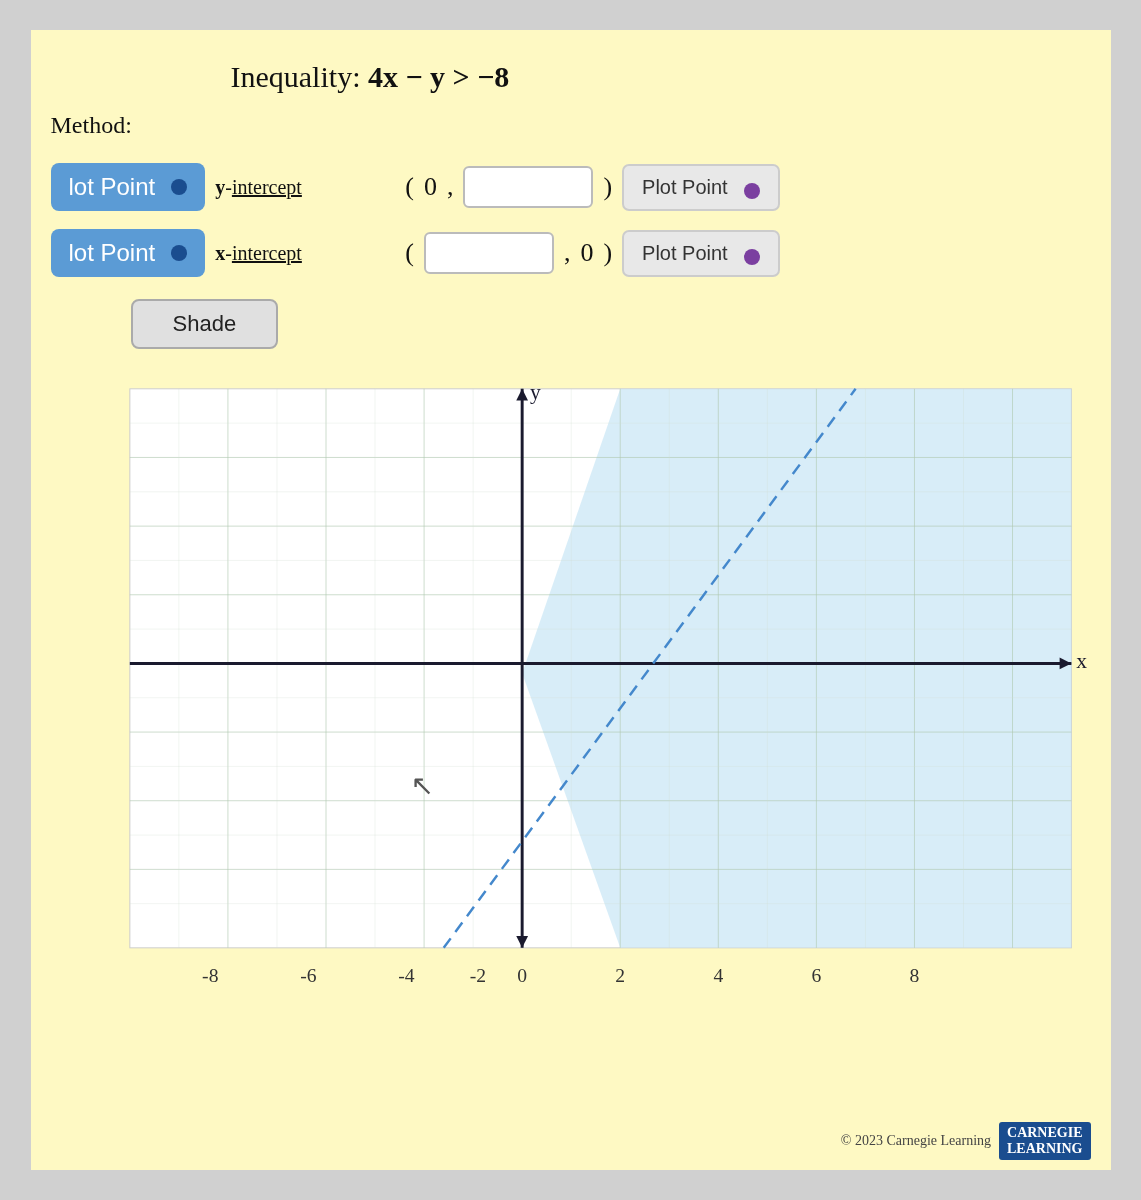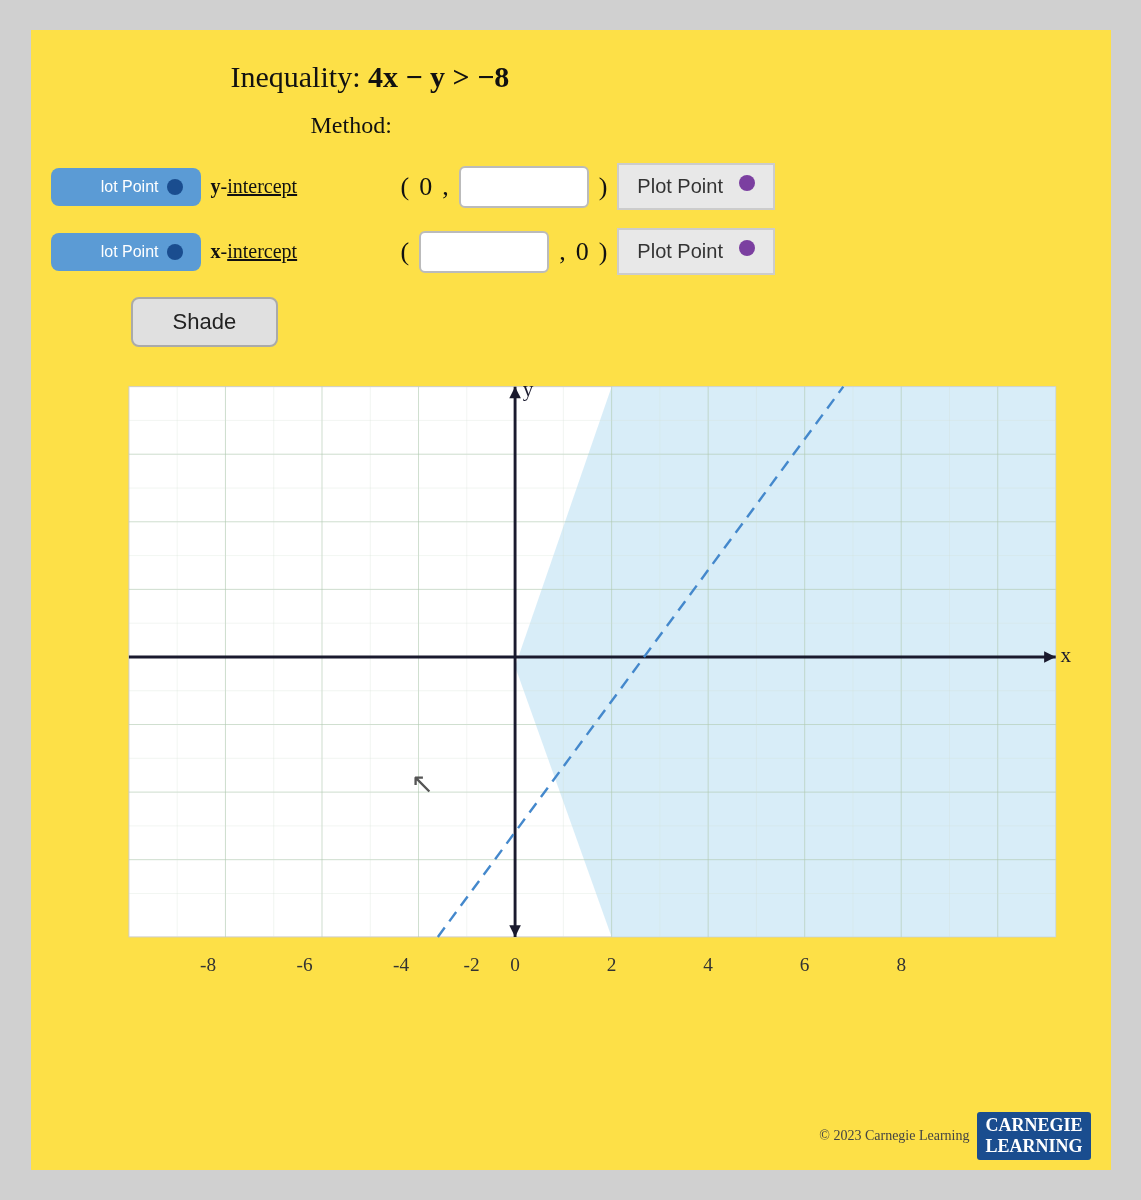--- a/index.html
+++ b/index.html
@@ -9,44 +9,43 @@
       font-family: 'Georgia', serif;
       width: 1141px;
       min-height: 1200px;
       display: flex;
       align-items: flex-start;
       justify-content: center;
       padding: 30px 0;
     }
 
     .main-container {
-      background: #fde047;
+      background: #fef9c3;
       width: 1080px;
       min-height: 1140px;
-      padding: 30px 36px 30px 20px;
+      padding: 30px 20px 30px 20px;
       position: relative;
     }
 
     
     .inequality-title {
       font-size: 30px;
       font-weight: normal;
       margin-left: 180px;
       margin-bottom: 18px;
       color: #111;
     }
     .inequality-title strong {
       font-weight: bold;
     }
 
     
     .method-row {
       display: flex;
       align-items: flex-start;
-      margin-left: 260px;
       margin-bottom: 24px;
     }
     .method-label {
       font-size: 24px;
       color: #111;
       margin-right: 8px;
     }
     .method-select {
       font-size: 20px;
       padding: 6px 30px 6px 12px;
@@ -88,42 +87,42 @@
       align-items: center;
       gap: 10px;
     }
 
     .plot-point-btn-left {
       background: #5b9bd5;
       color: white;
       border: none;
       border-radius: 8px;
       padding: 10px 18px;
-      font-size: 16px;
+      font-size: 24px;
       cursor: pointer;
       min-width: 150px;
       text-align: center;
       display: flex;
       align-items: center;
       justify-content: flex-end;
-      gap: 8px;
+      gap: 16px;
     }
 
     .plot-point-btn-right {
       background: #e8e8e8;
       color: #333;
       border: 2px solid #ccc;
-      border-radius: 0;
+      border-radius: 7px;
       padding: 10px 18px;
       font-size: 20px;
       cursor: pointer;
       min-width: 150px;
       text-align: center;
       display: flex;
-      align-items: flex-start;
+      align-items: flex-end;
       gap: 16px;
     }
 
     .dot-blue {
       width: 16px;
       height: 16px;
       border-radius: 50%;
       background: #1a4d8f;
       display: inline-block;
       flex-shrink: 0;
@@ -204,21 +203,21 @@
       font-size: 14px;
       color: #444;
       display: flex;
       align-items: center;
       gap: 8px;
     }
 
     .carnegie-logo {
       background: #1a4d8f;
       color: white;
-      font-size: 18px;
+      font-size: 14px;
       font-weight: bold;
       padding: 3px 8px;
       border-radius: 3px;
     }
 
     .cursor-arrow {
       position: absolute;
       top: 390px;
       left: 340px;
       width: 0;

